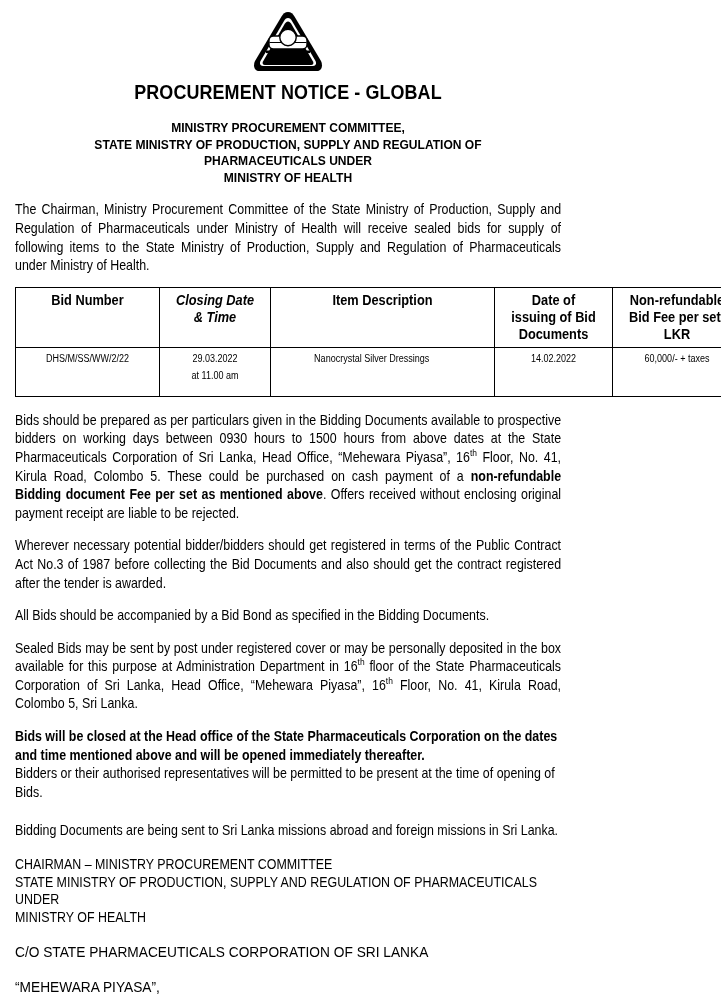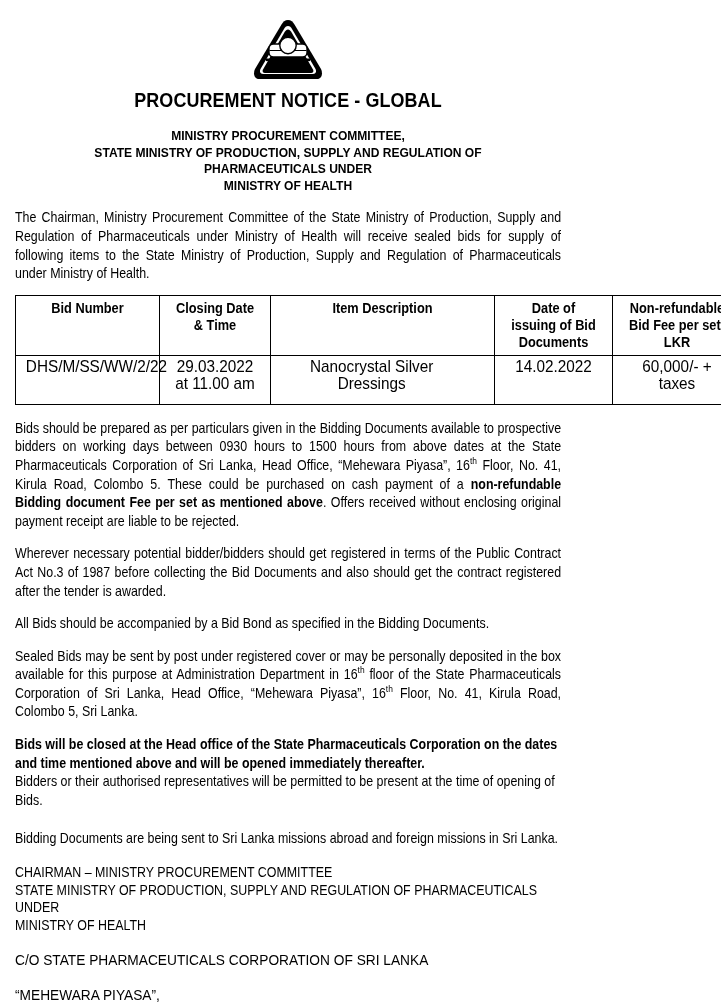--- a/index.html
+++ b/index.html
@@ -13,21 +13,21 @@
     position: relative;
     font-family: "Liberation Sans", sans-serif;
     color: #000000;
     overflow: hidden;
   }
   .page {
     position: relative;
     width: 576px;
     height: 1004px;
     box-sizing: border-box;
-    padding: 8px 15px;
+    padding: 0 15px;
   }
 
   
   .logo-wrap {
     width: 100%;
     display: flex;
     justify-content: center;
     padding-top: 11px;
   }
   .logo {
@@ -77,34 +77,34 @@
     border-collapse: collapse;
     width: 691px;
     margin-top: 12px;
     table-layout: fixed;
   }
   table.bid-table th,
   table.bid-table td {
     border: 1px solid #000;
     padding: 2px 3px;
     vertical-align: top;
-    font-size: 17px;
+    font-size: 10px;
     line-height: 17px;
   }
   table.bid-table th {
     font-weight: bold;
     text-align: center;
     font-size: 14.2px;
     padding-top: 4px;
     padding-bottom: 4px;
   }
   table.bid-table td { text-align: center; height: 44px; }
   td.desc-cell { text-align: left; padding-left: 8px; }
   .col1 { width: 137px; margin-top: 23px; }
-  .col2 { width: 104px; }
+  .col2 { width: 104px; font-style: italic; }
   .col3 { width: 217px; margin-top: 37px; }
   .col4 { width: 111px; }
   .col5 { width: 122px; }
   .th-inner, .td-inner {
     display: block;
     transform: scaleX(0.9);
   }
 
   
   .addr-narrow {

